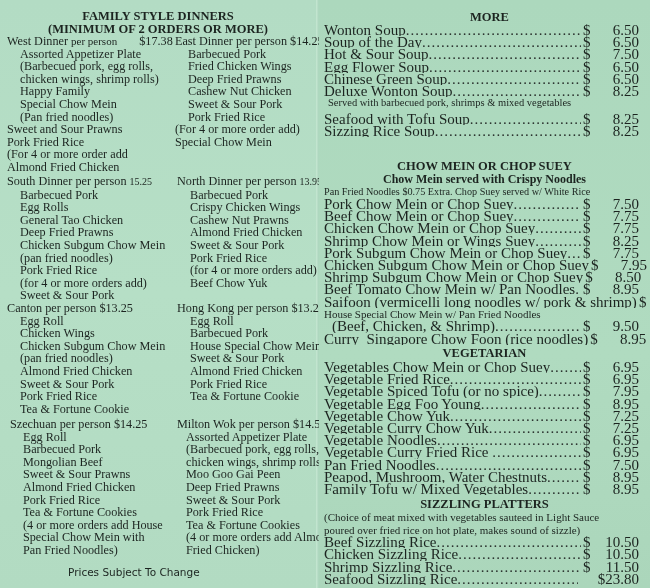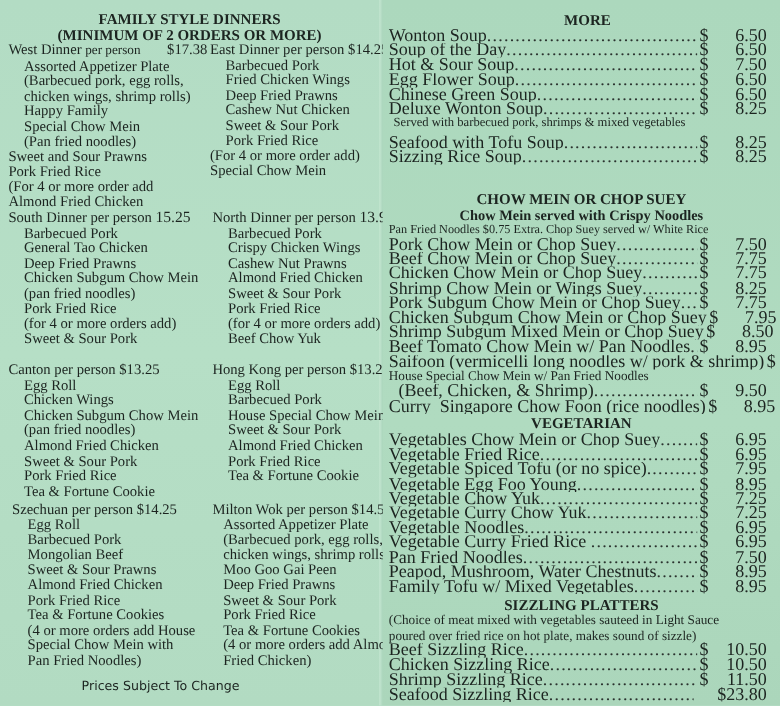--- a/index.html
+++ b/index.html
@@ -24,21 +24,21 @@
   .half-right {
     flex: 1; height: 588px; position: relative;
     background: linear-gradient(180deg, #acd8bd 0%, #b0dbc0 60%, #abd6bb 100%);
   }
   .h-title {
     font-weight: bold; text-align: center; font-size: 12.5px; line-height: 13px;
   }
   .lh { line-height: 12.6px; font-size: 12.2px; white-space: nowrap; }
   .abs { position: absolute; }
   .sub { padding-left: 13px; }
-  .dinner-head .price { font-size: 13px; }
+  .dinner-head .price { font-size: 10px; }
   .dinner-head .pp { font-size: 11px; }
 
   
   .row {
     display: flex; align-items: flex-end;
     font-size: 15px; line-height: 12.2px; white-space: nowrap;
     width: 315px;
   }
   .row .name { overflow: hidden; flex: 0 0 auto; }
   .row .dots {
@@ -108,20 +108,21 @@
     </div>
 
     <div class="abs lh" style="left:7px;top:175px;">
       <div class="dinner-head">
         <span>South Dinner</span>
         <span>per person</span>
         <span class="price">15.25</span>
       </div>
       <div class="sub">
         <div>Barbecued Pork</div>
+        <div>Egg Rolls</div>
         <div>General Tao Chicken</div>
         <div>Deep Fried Prawns</div>
         <div>Chicken Subgum Chow Mein</div>
         <div>(pan fried noodles)</div>
         <div>Pork Fried Rice</div>
         <div>(for 4 or more orders add)</div>
         <div>Sweet &amp; Sour Pork</div>
       </div>
     </div>
 
@@ -318,21 +319,21 @@
           <span class="dollar">$</span>
           <span class="amt">7.75</span>
         </div>
       <div class="row">
           <span class="name">Chicken Subgum Chow Mein or Chop Suey</span>
           <span class="dots">........................................................................</span>
           <span class="dollar">$</span>
           <span class="amt">7.95</span>
         </div>
       <div class="row">
-          <span class="name">Shrimp Subgum Mixed Mein or Chop Suey</span>
+          <span class="name">Shrimp Subgum Chow Mein or Chop Suey</span>
           <span class="dots">........................................................................</span>
           <span class="dollar">$</span>
           <span class="amt">8.50</span>
         </div>
       <div class="row">
           <span class="name">Beef Tomato Chow Mein w/ Pan Noodles</span>
           <span class="dots">........................................................................</span>
           <span class="dollar">$</span>
           <span class="amt">8.95</span>
         </div>

